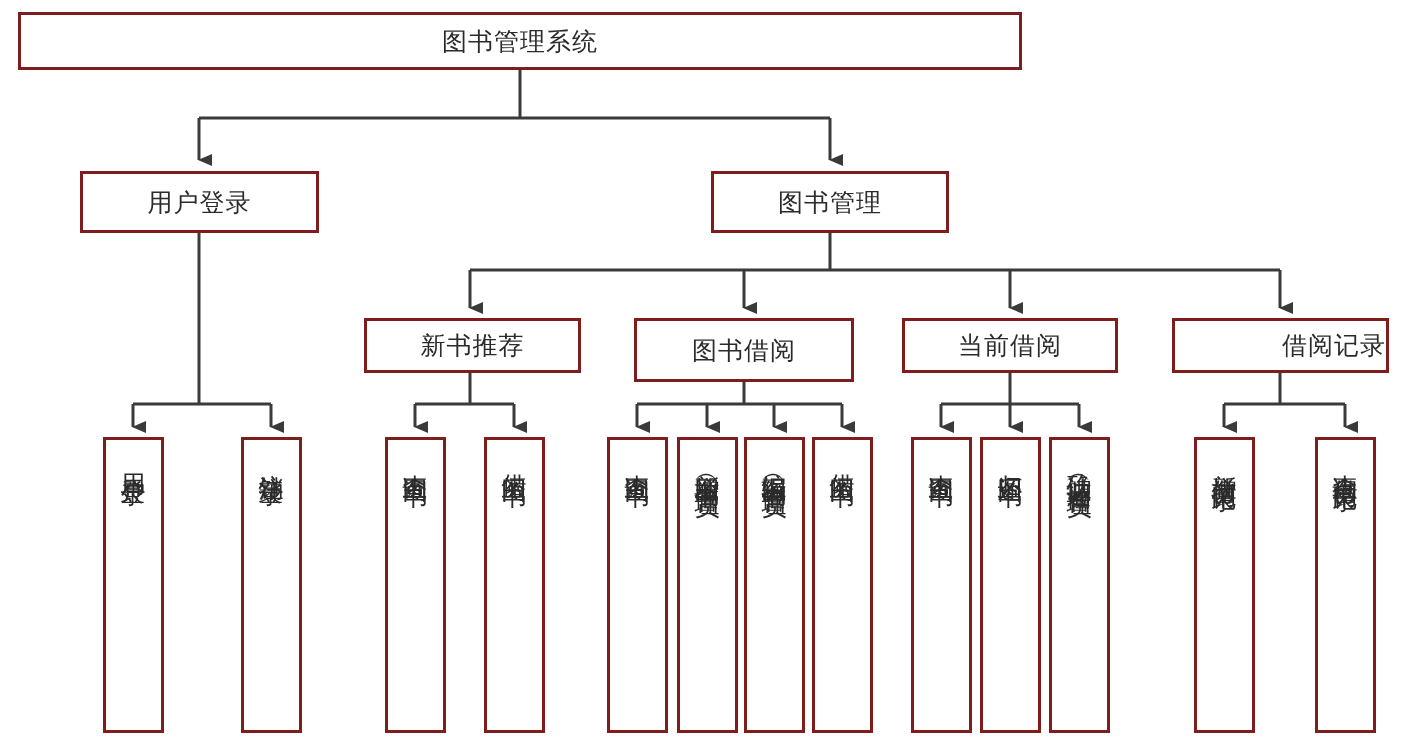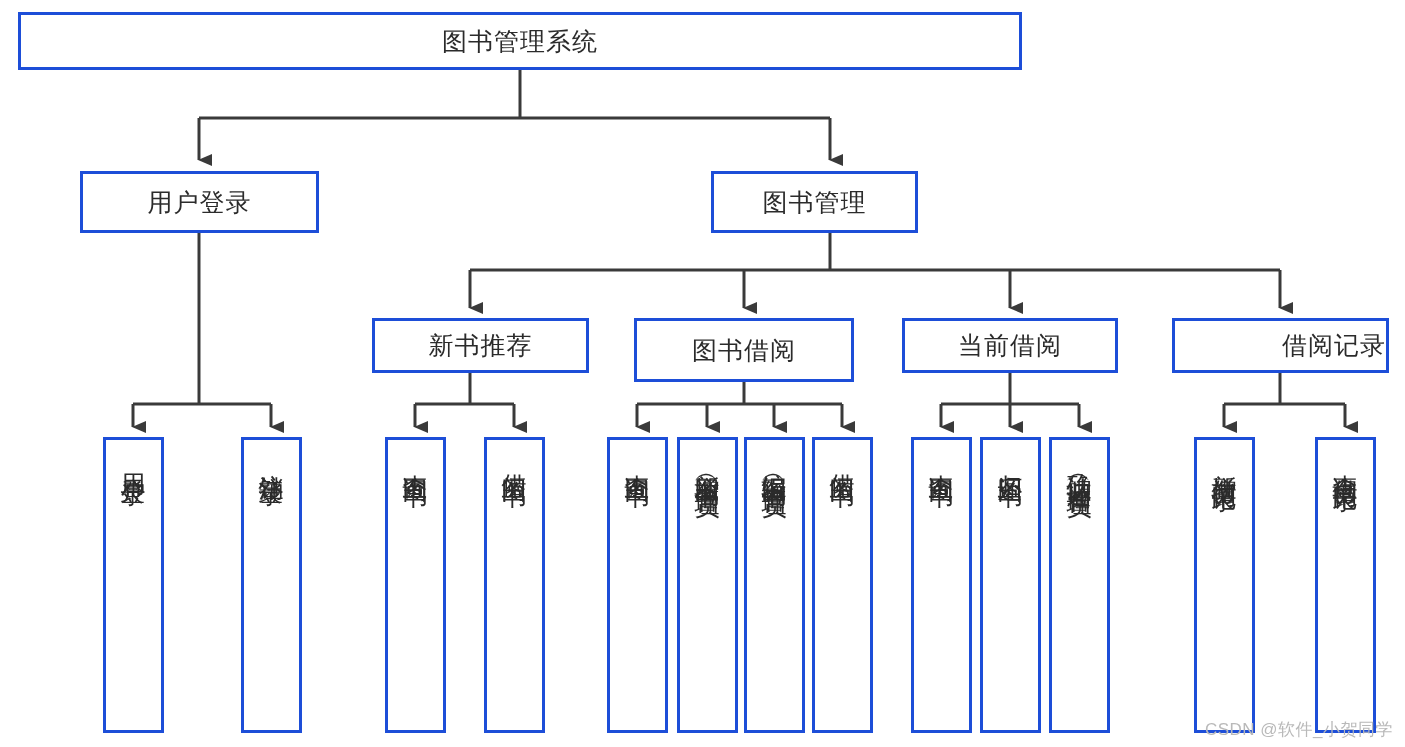--- a/index.html
+++ b/index.html
@@ -20,21 +20,21 @@
   #edges {
     position: absolute;
     left: 0;
     top: 0;
     width: 1405px;
     height: 747px;
   }
   .node {
     position: absolute;
     box-sizing: border-box;
-    border: 3px solid #1d4ed8;
+    border: 3px solid #7f1d1d;
     background: #ffffff;
     color: #2b2b2b;
     display: flex;
     align-items: center;
     justify-content: center;
     text-align: center;
     z-index: 2;
   }
   .node-label {
     display: block;
@@ -125,25 +125,25 @@
     </g>
   </svg>
 
   <div class="node h-node" style="left:18px; top:12px; width:1004px; height:58px;">
     <span class="node-label">图书管理系统</span>
   </div>
 
   <div class="node h-node" style="left:80px; top:171px; width:239px; height:62px;">
     <span class="node-label">用户登录</span>
   </div>
-  <div class="node h-node" style="left:711px; top:171px; width:207px; height:62px;">
+  <div class="node h-node" style="left:711px; top:171px; width:238px; height:62px;">
     <span class="node-label">图书管理</span>
   </div>
 
-  <div class="node h-node" style="left:372px; top:318px; width:217px; height:55px;">
+  <div class="node h-node" style="left:364px; top:318px; width:217px; height:55px;">
     <span class="node-label">新书推荐</span>
   </div>
   <div class="node h-node" style="left:634px; top:318px; width:220px; height:64px;">
     <span class="node-label">图书借阅</span>
   </div>
   <div class="node h-node" style="left:902px; top:318px; width:216px; height:55px;justify-content:center;">
     <span class="node-label">当前借阅</span>
   </div>
   <div class="node h-node" style="left:1172px; top:318px; width:217px; height:55px;justify-content:flex-end;">
     <span class="node-label">借阅记录</span>
@@ -186,14 +186,13 @@
     <span class="node-label">确认归还（管理员）</span>
   </div>
 
   <div class="node v-node" style="left:1194px; top:437px; width:61px; height:296px;">
     <span class="node-label">新增借阅记录</span>
   </div>
   <div class="node v-node" style="left:1315px; top:437px; width:61px; height:296px;">
     <span class="node-label">查询借阅记录</span>
   </div>
 
-  <div id="watermark">CSDN @软件_小贺同学</div>
 </div>
 
 </body></html>

